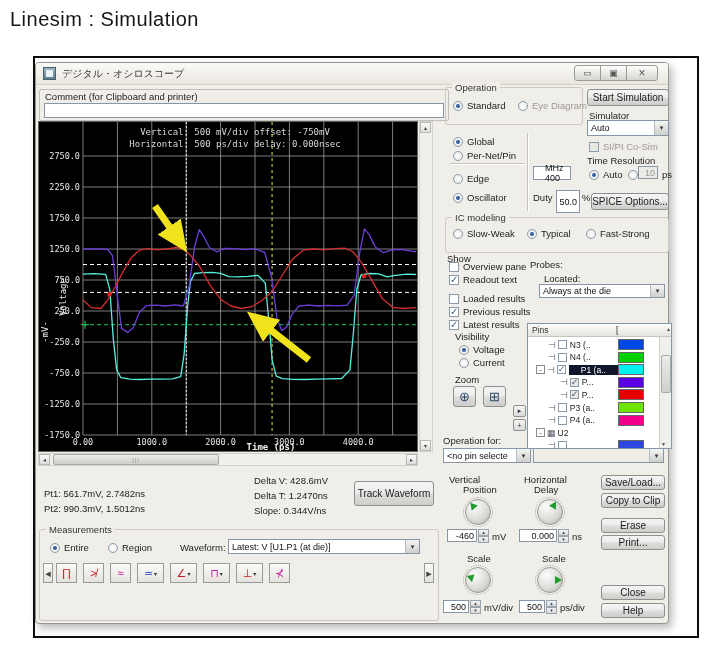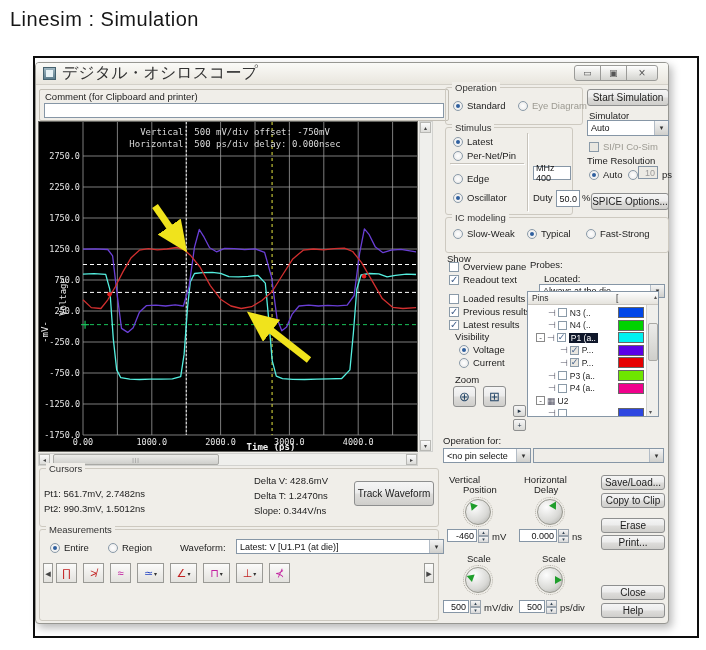--- a/index.html
+++ b/index.html
@@ -6,21 +6,21 @@
 html,body{width:706px;height:650px;background:#fff;overflow:hidden;position:relative;
   font-family:"Liberation Sans",sans-serif;}
 .h1{position:absolute;left:10px;top:8px;font-size:20px;color:#161616;letter-spacing:.5px}
 .frame{position:absolute;left:33px;top:56px;width:666px;height:582px;border:2px solid #0d0d0d;background:#fff}
 .dialog{position:absolute;left:35px;top:62px;width:634px;height:562px;background:#f0eee9;
   border:1px solid #979792;border-radius:4px;box-shadow:3px 4px 8px rgba(0,0,0,.28)}
 .titlebar{position:absolute;left:0;top:0;right:0;height:22px;border-radius:3px 3px 0 0;
   background:linear-gradient(#fafaf7,#e9e6de);border-bottom:1px solid #d3d0c8;display:flex;align-items:center}
 .titleicon{width:13px;height:13px;margin:0 6px 0 7px;background:linear-gradient(#9fb6c0,#5d7d8c);border:1px solid #44616e;position:relative}
 .titleicon::after{content:"";position:absolute;inset:2px;background:#e8f2f5}
-.titletext{font-size:16px;color:#333;white-space:nowrap}
+.titletext{font-size:10px;color:#333;white-space:nowrap}
 .caps{position:absolute;right:10px;top:2px;display:flex}
 .capbtn{width:27px;height:16px;border:1px solid #9b9b98;background:linear-gradient(#fefefe,#e9e9e6 50%,#d4d4d0);
   display:flex;align-items:center;justify-content:center;font-size:9px;color:#555;margin-left:-1px}
 .capbtn:first-child{border-radius:3px 0 0 3px}
 .capbtn:last-child{border-radius:0 3px 3px 0;width:32px}
 .lbl{position:absolute;font-size:9.5px;color:#222;white-space:nowrap}
 .b{font-weight:normal}
 .dis{color:#9c9a92}
 .gbox{position:absolute;border:1px solid #cdc9c0;border-radius:3px}
 .leg{position:absolute;top:-6px;left:6px;background:#f0eee9;padding:0 3px;font-size:9.5px;color:#333;white-space:nowrap}
@@ -62,21 +62,21 @@
 .pins{position:absolute;background:#fff;border:1px solid #8696a6;overflow:hidden}
 .pinshead{position:absolute;left:0;top:0;right:0;height:13px;border-bottom:1px solid #c8c5bf;
   background:linear-gradient(#fdfdfd,#e5e3dd);font-size:8.5px;color:#333}
 .pinrow{position:absolute;left:0;right:12px;height:13px;display:flex;align-items:center;font-size:8.5px;color:#222;white-space:nowrap}
 .pinrow .cb{width:9px;height:9px;margin-right:3px}
 .pinrow .cb.on::after{font-size:9px;top:-2px}
 .sw{position:absolute;width:26px;height:11px;border:1px solid #666}
 .exp{display:inline-flex;width:9px;height:9px;border:1px solid #8a8a8a;background:#fff;
   align-items:center;justify-content:center;font-size:8px;line-height:8px;color:#333;margin-right:2px}
 .pingl{color:#556;font-size:9px;margin-right:2px}
-.sel{background:#0f172a;color:#fff;padding:0 2px}
+.sel{background:#0f172a;color:#fff;padding:0 12px}
 .tb{position:absolute;width:21px;height:20px;border:1px solid #9a9a96;background:linear-gradient(#fbfbfa,#e3e2de);
   display:flex;align-items:center;justify-content:center;font-size:11px}
 .tb .ddm{font-size:6px;color:#333;margin-left:1px}
 .comment{position:absolute;left:3px;top:26px;width:410px;height:32px;border:1px solid #c2beb5;border-radius:2px}
 .cinput{position:absolute;left:4px;top:13px;width:400px;height:15px;border:1px solid #8696a6;background:#fff;font-size:9px;padding:0 2px;font-family:"Liberation Sans",sans-serif}
 .groove{position:absolute;background:#c6c2ba;box-shadow:1px 1px 0 #fff}
 </style>
 </head>
 <body>
 
@@ -174,37 +174,34 @@
     <div class="sbarrow" style="left:0;top:0">▴</div>
     <div class="sbarrow" style="left:0;bottom:0">▾</div>
   </div>
 
   <div class="sb" style="left:2px;top:390px;width:380px;height:13px">
     <div class="sbarrow" style="left:0;top:0">◂</div>
     <div class="sbarrow" style="right:0;top:0">▸</div>
     <div class="sbthumb" style="left:14px;top:0;width:166px;height:11px">|||</div>
   </div>
 
-  <div class="gbox" style="left:3px;top:405px;width:400px;height:59px">
-    <span class="leg">Cursors</span>
-  </div>
   <span class="lbl" style="left:8px;top:425px">Pt1: 561.7mV, 2.7482ns</span>
   <span class="lbl" style="left:8px;top:440px">Pt2: 990.3mV, 1.5012ns</span>
   <span class="lbl" style="left:218px;top:412px">Delta V: 428.6mV</span>
   <span class="lbl" style="left:218px;top:427px">Delta T: 1.2470ns</span>
   <span class="lbl" style="left:218px;top:442px">Slope: 0.344V/ns</span>
   <div class="btn" style="left:318px;top:418px;width:80px;height:25px">Track Waveform</div>
 
   <div class="gbox" style="left:3px;top:466px;width:400px;height:92px">
     <span class="leg">Measurements</span>
   </div>
   <span class="lbl" style="left:14px;top:479px"><span class="rb on"></span><span>Entire</span></span>
   <span class="lbl" style="left:72px;top:479px"><span class="rb"></span><span>Region</span></span>
   <span class="lbl" style="left:144px;top:479px">Waveform:</span>
-  <div class="dd" style="left:200px;top:476px;width:208px;height:15px">
+  <div class="dd" style="left:192px;top:476px;width:192px;height:15px">
     <span class="t">Latest: V [U1.P1 (at die)]</span>
       <span class="a">▾</span>
   </div>
   <div id="meas-toolbar">
       <div class="tb" style="left: 7px; top: 500px; width: 10px;">
         <span style="color: rgb(68, 68, 68);">◂</span>
       </div>
       <div class="tb" style="left: 20px; top: 500px; width: 21px;">
         <span style="color: rgb(194, 32, 32);">∏</span>
       </div>
@@ -237,32 +234,29 @@
         <span style="color: rgb(68, 68, 68);">▸</span>
       </div>
     </div>
 
   <div class="gbox" style="left:409px;top:24px;width:138px;height:38px">
     <span class="leg">Operation</span>
   </div>
   <span class="lbl" style="left:417px;top:37px"><span class="rb on"></span><span>Standard</span></span>
   <span class="lbl dis" style="left:482px;top:37px"><span class="rb"></span><span>Eye Diagram</span></span>
 
-  <div class="gbox" style="left:409px;top:64px;width:128px;height:88px">
-    <span class="leg">Stimulus</span>
-  </div>
-  <span class="lbl" style="left:417px;top:73px"><span class="rb on"></span><span>Latest</span></span>
+  <span class="lbl" style="left:417px;top:73px"><span class="rb on"></span><span>Global</span></span>
   <span class="lbl" style="left:417px;top:87px"><span class="rb"></span><span>Per-Net/Pin</span></span>
   <div class="groove" style="left:414px;top:100px;width:74px;height:1px"></div>
   <div class="groove" style="left:491px;top:70px;width:1px;height:78px"></div>
   <span class="lbl" style="left:417px;top:110px"><span class="rb"></span><span>Edge</span></span>
   <span class="lbl" style="left:417px;top:129px"><span class="rb on"></span><span>Oscillator</span></span>
-  <div class="spinbox" style="left:497px;top:103px;width:38px;height:14px;justify-content:flex-start;padding-left:2px">MHz 400</div>
+  <div class="spinbox" style="left:497px;top:103px;width:38px;height:14px;justify-content:flex-start;padding-left:11px">MHz 400</div>
   <span class="lbl" style="left:497px;top:129px">Duty</span>
-  <div class="spinbox" style="left:520px;top:127px;width:24px;height:17px">50.0</div>
+  <div class="spinbox" style="left:520px;top:127px;width:24px;height:23px">50.0</div>
 
   <span class="lbl" style="left:546px;top:129px">%</span>
 
   <div class="btn" style="left:551px;top:26px;width:82px;height:17px">Start Simulation</div>
   <span class="lbl" style="left:553px;top:47px">Simulator</span>
   <div class="dd" style="left:551px;top:57px;width:82px;height:16px">
     <span class="t">Auto</span>
       <span class="a">▾</span>
   </div>
   <span class="lbl dis" style="left:553px;top:78px"><span class="cb dim"></span><span>SI/PI Co-Sim</span></span>
@@ -300,21 +294,21 @@
       <span>⊞</span>
     </div>
 
   <span class="lbl" style="left:494px;top:196px">Probes:</span>
   <span class="lbl" style="left:508px;top:210px">Located:</span>
   <div class="dd" style="left:503px;top:221px;width:126px;height:14px">
     <span class="t">Always at the die</span>
       <span class="a">▾</span>
   </div>
 
-  <div class="pins" style="left:491px;top:228px;width:132px;height:126px">
+  <div class="pins" style="left:491px;top:260px;width:145px;height:126px">
     <div class="pinshead">
       <span style="position:absolute;left:4px;top:1px">Pins</span>
       <span style="position:absolute;left:88px;top:1px">[</span>
       <span style="position:absolute;right:1px;top:1px;font-size:6px;color:#555">▴</span>
     </div>
     <div id="pinrows">
         <div class="pinrow" style="top: 14px; padding-left: 20px;">
           <span class="pingl">⊣</span>
           <span class="cb"></span>
           <span>N3 (..</span>

